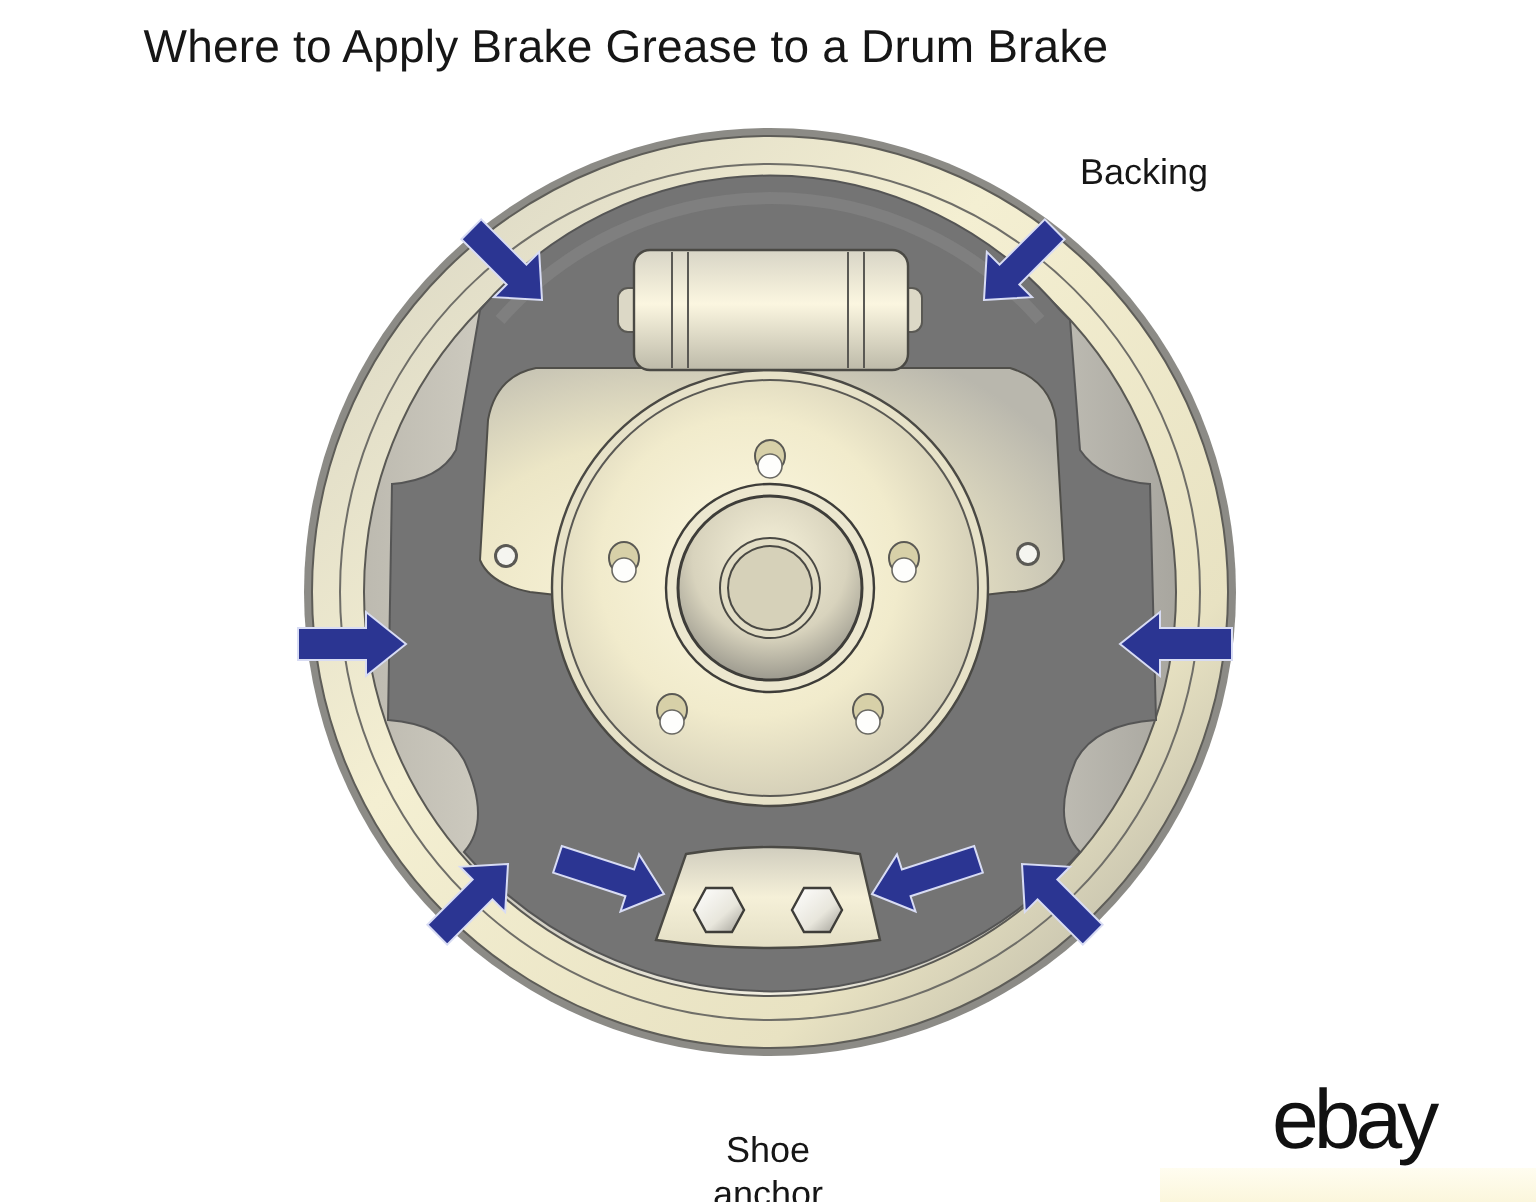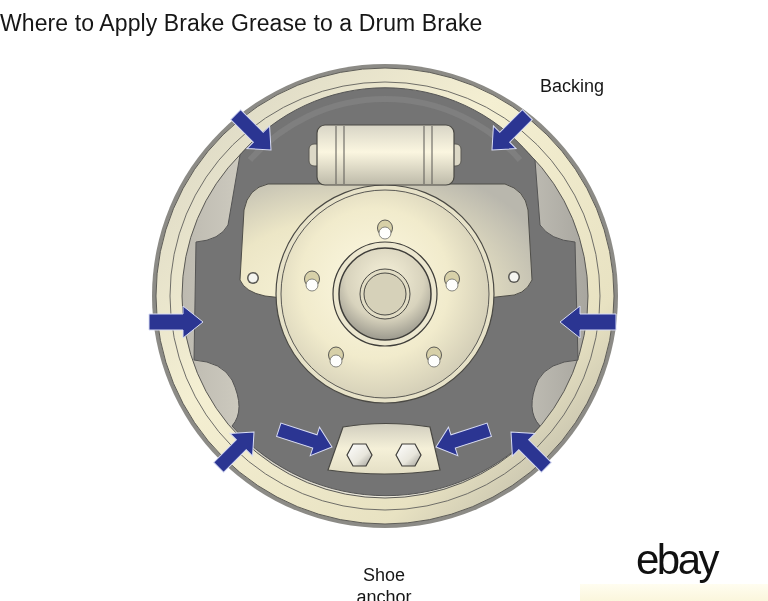--- a/index.html
+++ b/index.html
@@ -1,21 +1,21 @@
 <!DOCTYPE html>
 <html><head>
 <meta charset="utf-8">
 <style>
   html, body { margin: 0; padding: 0; }
   body {
     width: 768px; height: 601px; background: #ffffff; position: relative; overflow: hidden;
     font-family: "Liberation Sans", "DejaVu Sans", sans-serif;
   }
   .title {
-    position: absolute; left: 0; top: 10px; width: 626px; text-align: left;
+    position: absolute; left: 0; top: 10px; width: 626px; text-align: center;
     font-size: 23px; font-weight: 500; color: #161616; letter-spacing: 0.1px;
   }
   .label {
     position: absolute; text-align: center; font-size: 18px; line-height: 22px; color: #161616;
   }
   .label-backing { left: 522px; top: 75px; width: 100px; }
   .label-shoe { left: 334px; top: 564px; width: 100px; }
   .logo {
     position: absolute; left: 636px; top: 536px; font-size: 42px; font-weight: 500;
     letter-spacing: -2.5px; color: #111; font-family: "Liberation Sans", sans-serif;

